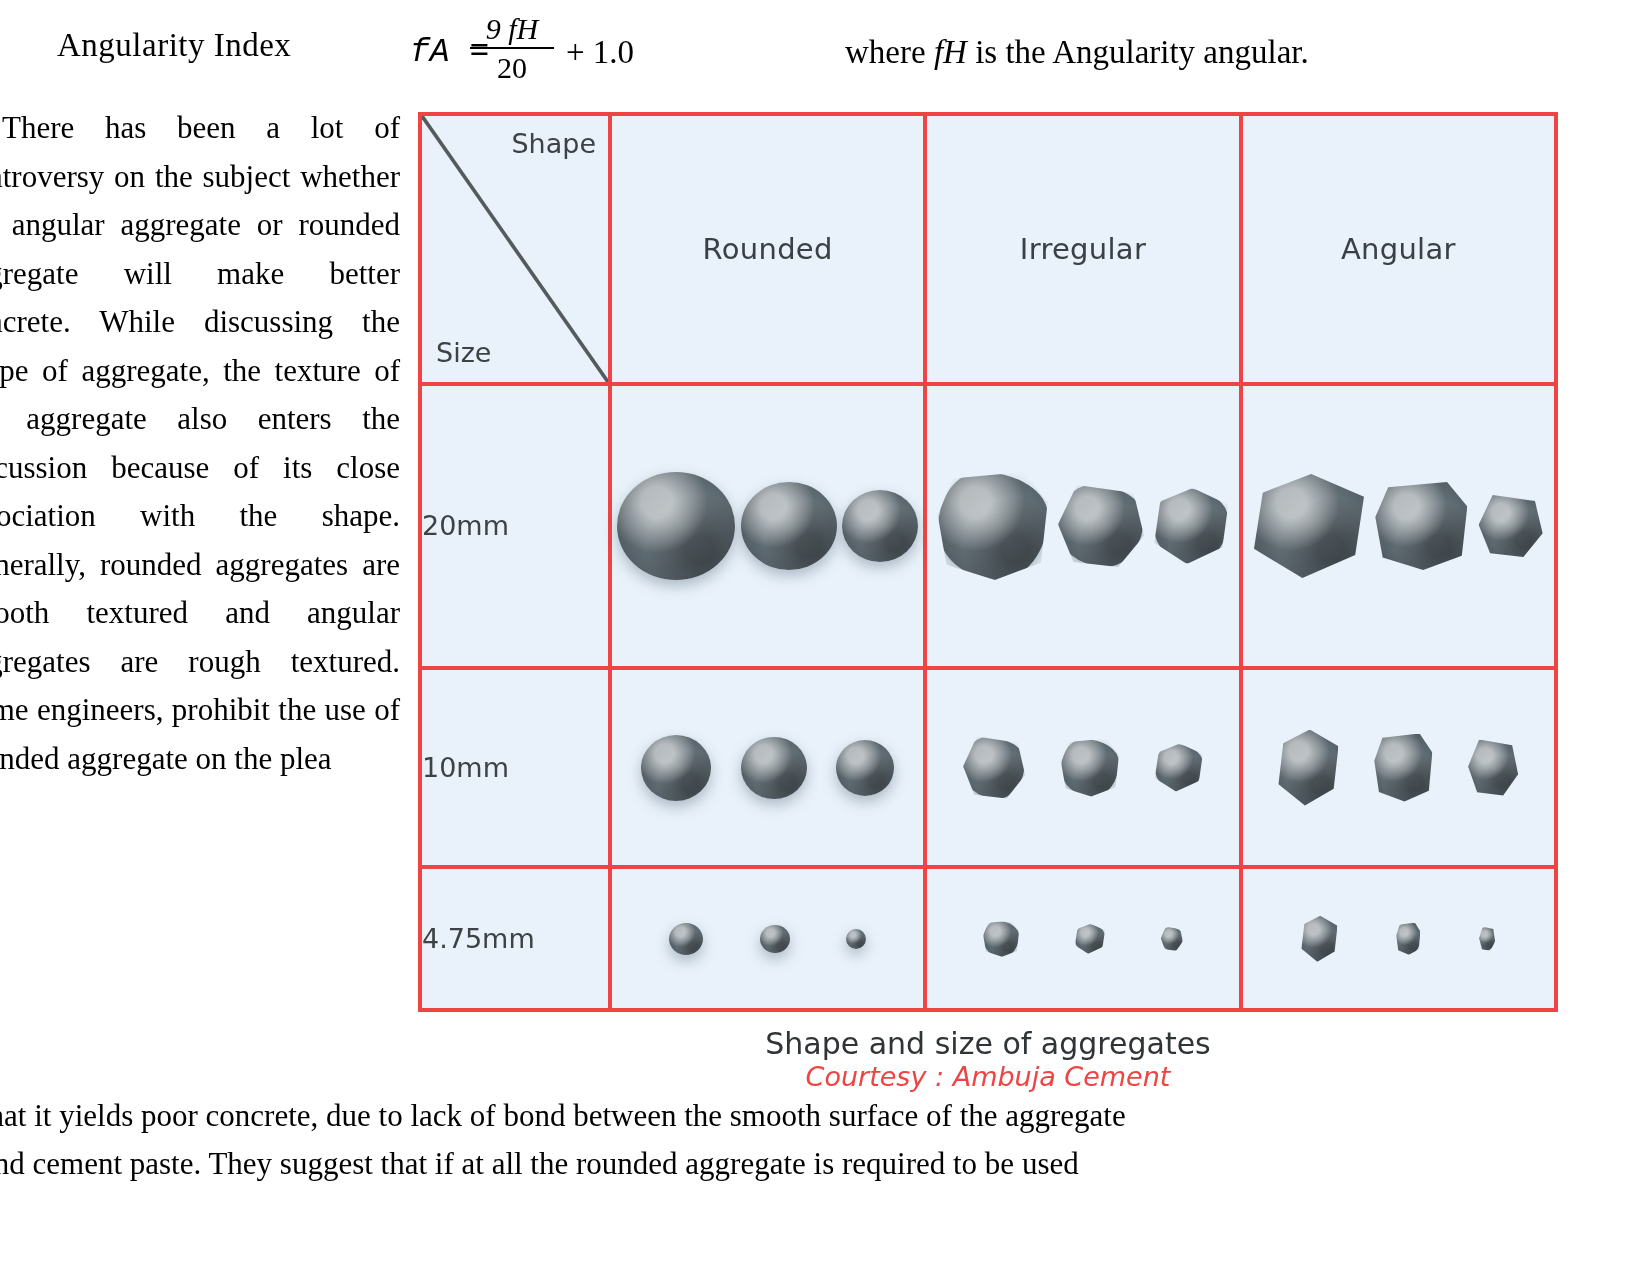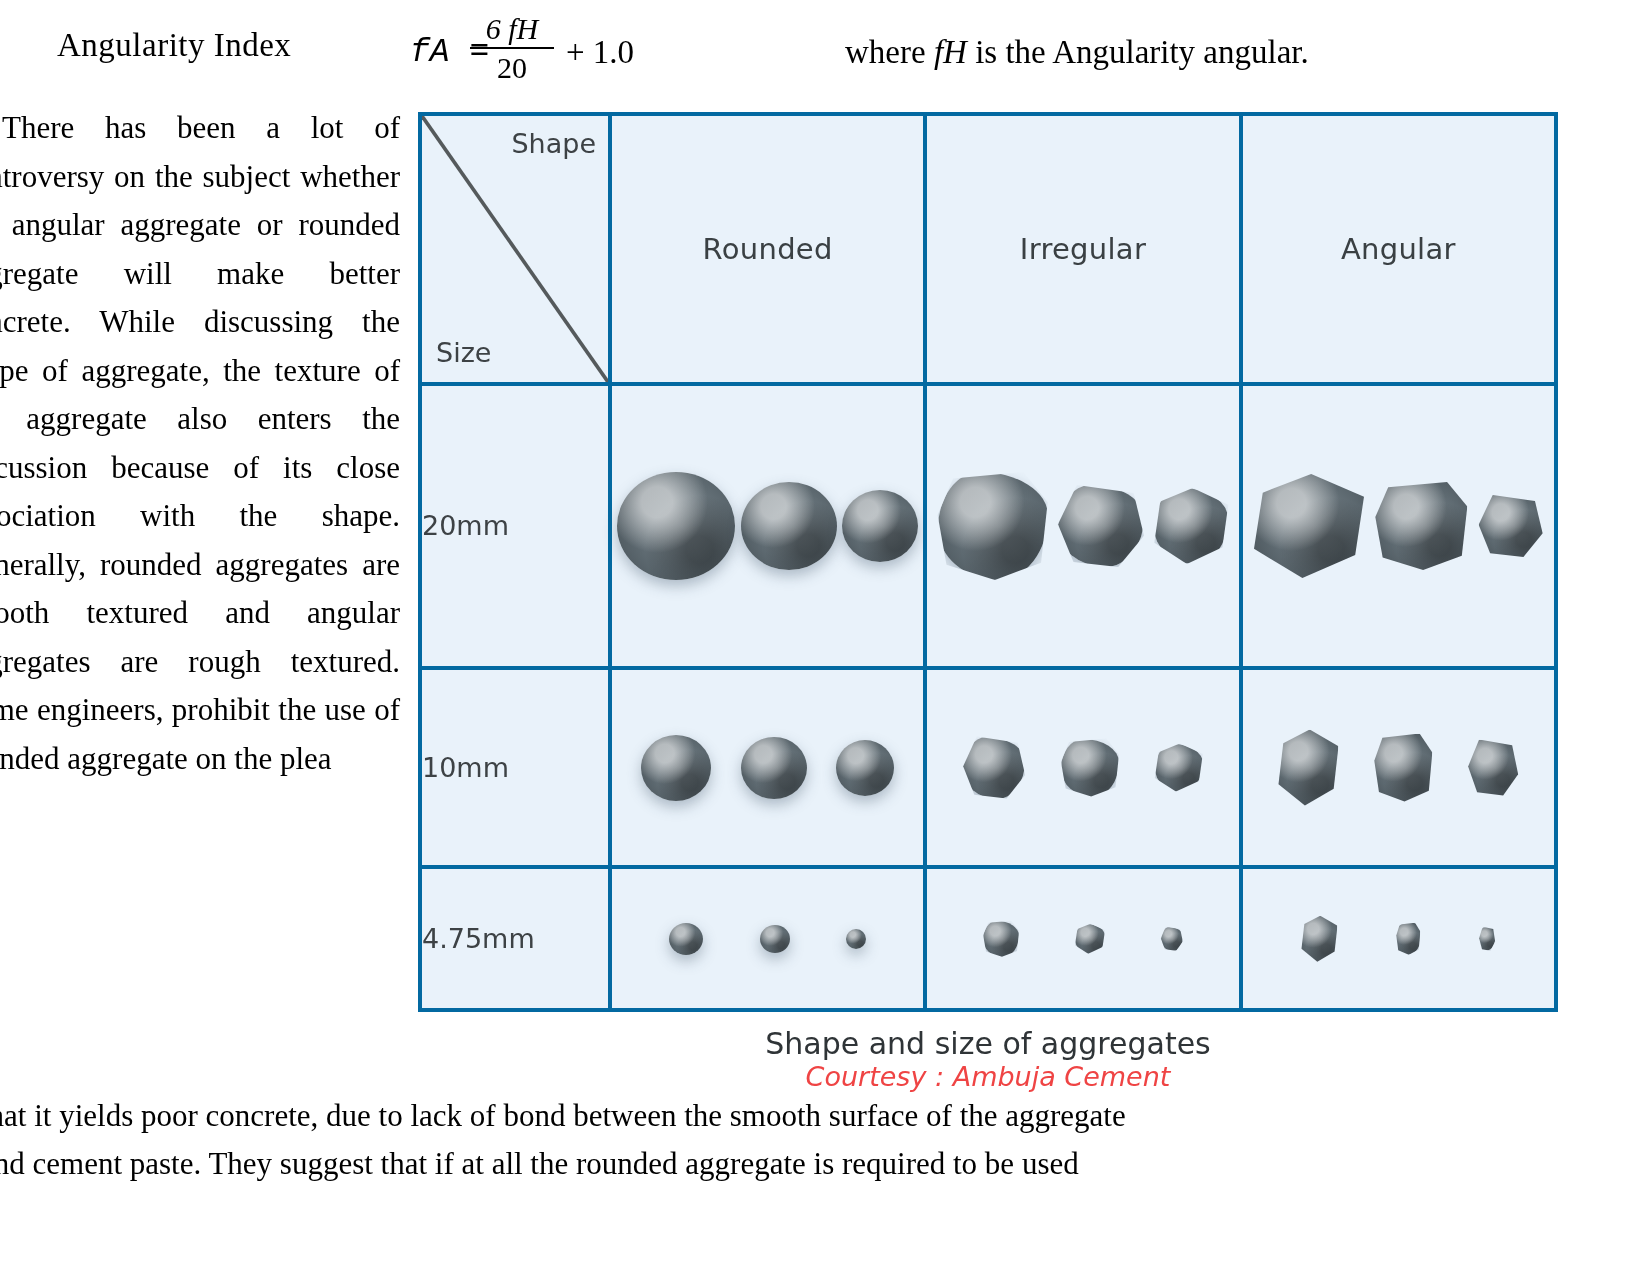--- a/index.html
+++ b/index.html
@@ -120,21 +120,21 @@
     background: #e8f1f9;
     table-layout: fixed;
   }
   .fig-table td {
     border: 3px solid #555a5c;
     background: #e9f2fa;
     vertical-align: middle;
     padding: 0;
   }
   .fig-table .outer {
-    border: 4px solid #0369a1;
+    border: 4px solid #ef4444;
   }
   .corner-cell {
     position: relative;
     width: 186px;
     height: 172px;
     background: #e9f2fa;
   }
   .corner-cell .diag {
     position: absolute;
     left: 0; top: 0;
@@ -222,21 +222,21 @@
     display: block;
   }
 </style>
 </head>
 <body>
 
 <div class="formula-line">
   <span class="formula-label">Angularity Index</span>
   <span class="formula-eq"><i>fA =</i></span>
   <span class="fraction">
-    <span class="num">6 fH</span>
+    <span class="num">9 fH</span>
     <span class="bar"></span>
     <span class="den">20</span>
   </span>
   <span class="formula-tail">+ 1.0</span>
   <span class="formula-where"><span>where </span><span class="it">fH</span><span> is the Angularity angular.</span></span>
 </div>
 
 <div class="body-col">
   <p class="indent">There has been a lot of controversy on the subject whether the angular aggregate or rounded aggregate will make better concrete. While discussing the shape of aggregate, the texture of the aggregate also enters the discussion because of its close association with the shape. Generally, rounded aggregates are smooth textured and angular aggregates are rough textured. Some engineers, prohibit the use of rounded aggregate on the plea</p>
 </div>

